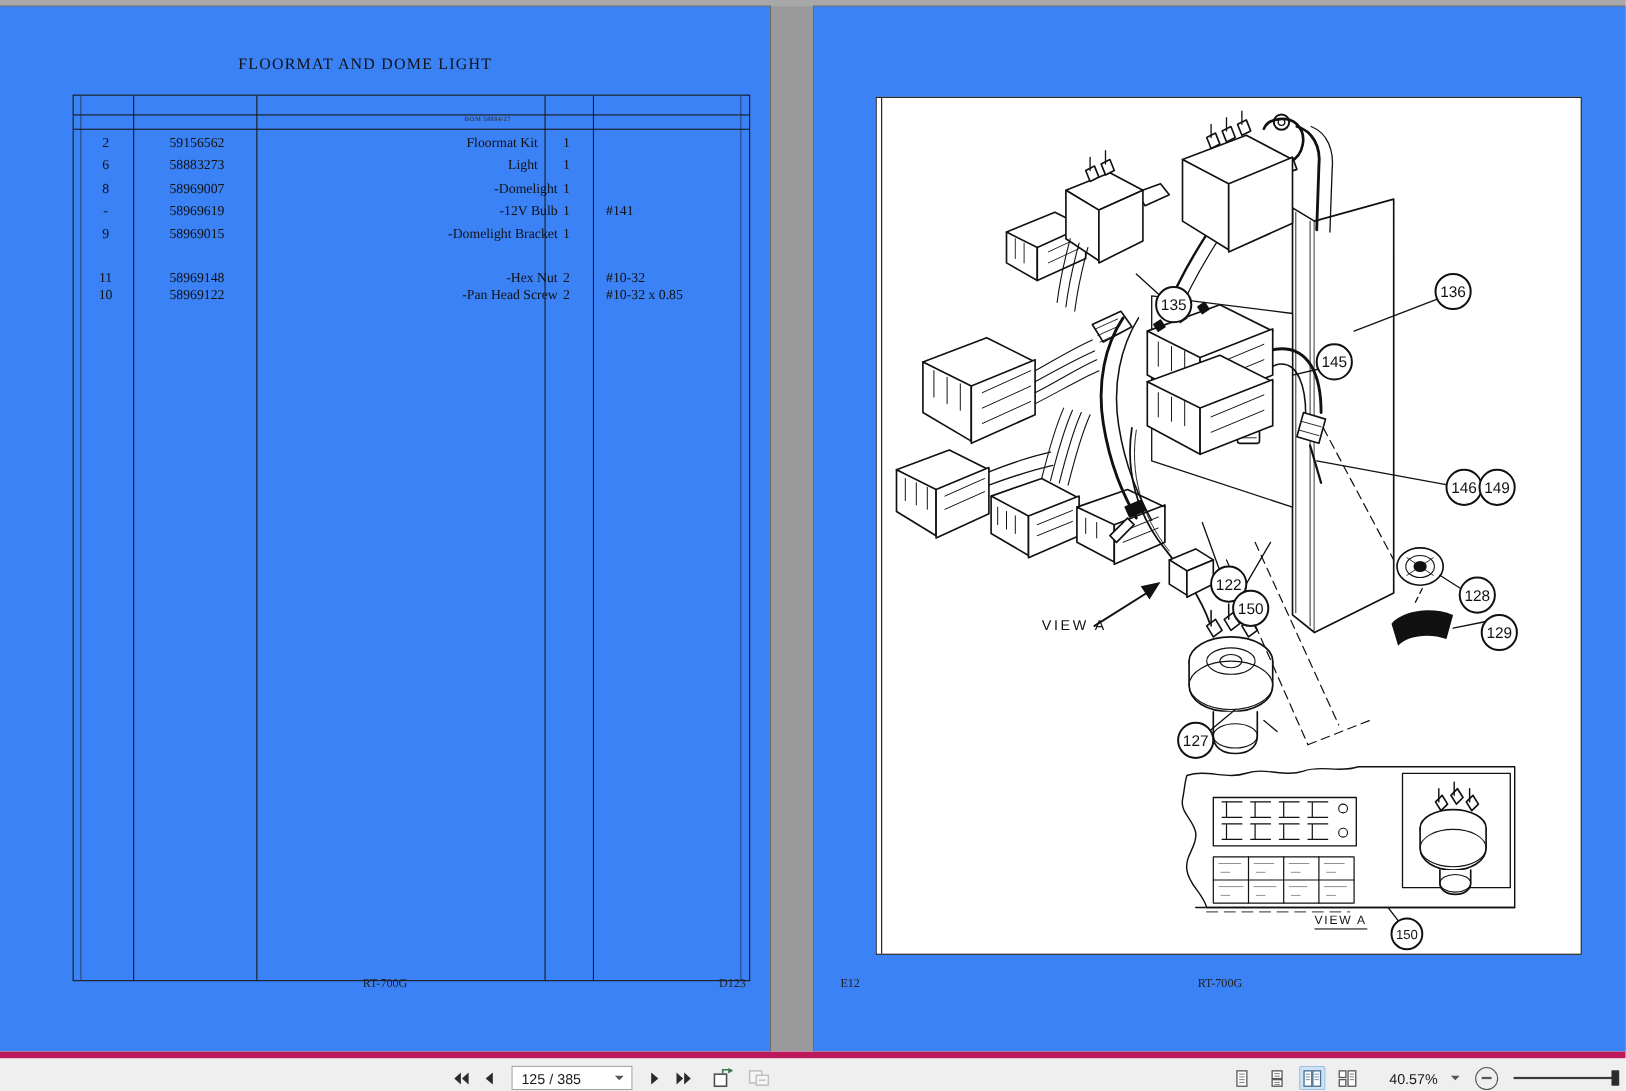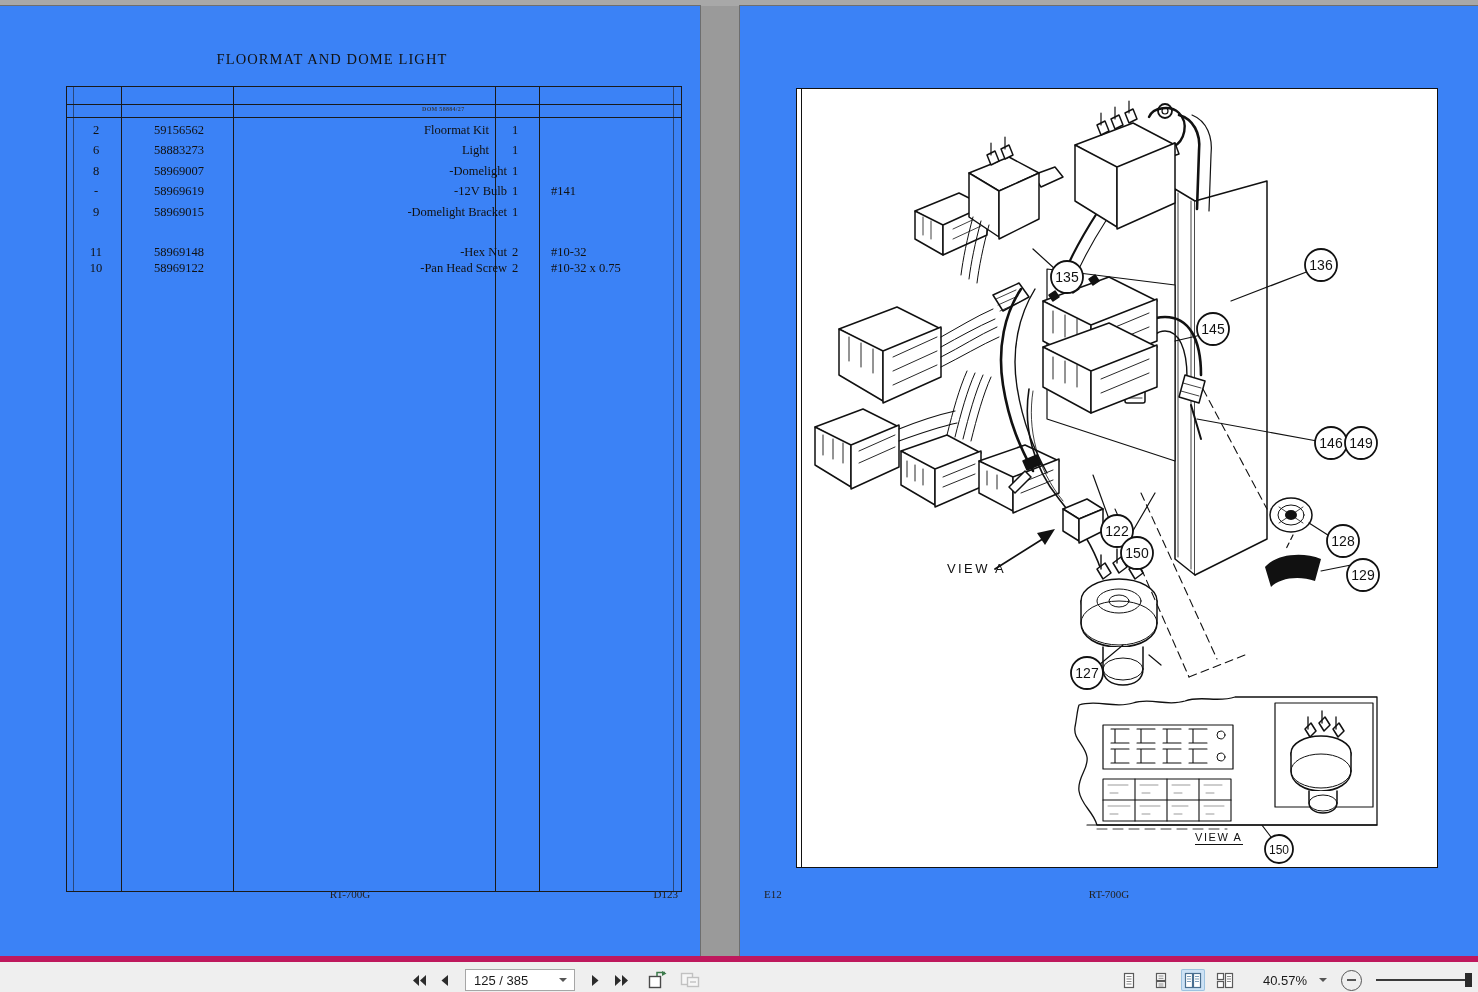--- a/index.html
+++ b/index.html
@@ -278,21 +278,21 @@
               <div class="c-comm">58969015</div>
               <div class="c-desc ind">-Domelight Bracket</div>
               <div class="c-qty">1</div>
               <div class="c-dim"></div>
             </div>
             <div class="trow" style="top: 138px; margin-top: 36px;">
               <div class="c-item">10</div>
               <div class="c-comm">58969122</div>
               <div class="c-desc ind">-Pan Head Screw</div>
               <div class="c-qty">2</div>
-              <div class="c-dim">#10-32 x 0.75</div>
+              <div class="c-dim">#10-32 x 0.85</div>
             </div>
             <div class="trow" style="top: 158.4px;">
               <div class="c-item">11</div>
               <div class="c-comm">58969148</div>
               <div class="c-desc ind">-Hex Nut</div>
               <div class="c-qty">2</div>
               <div class="c-dim">#10-32</div>
             </div>
           </div>
       </div>

